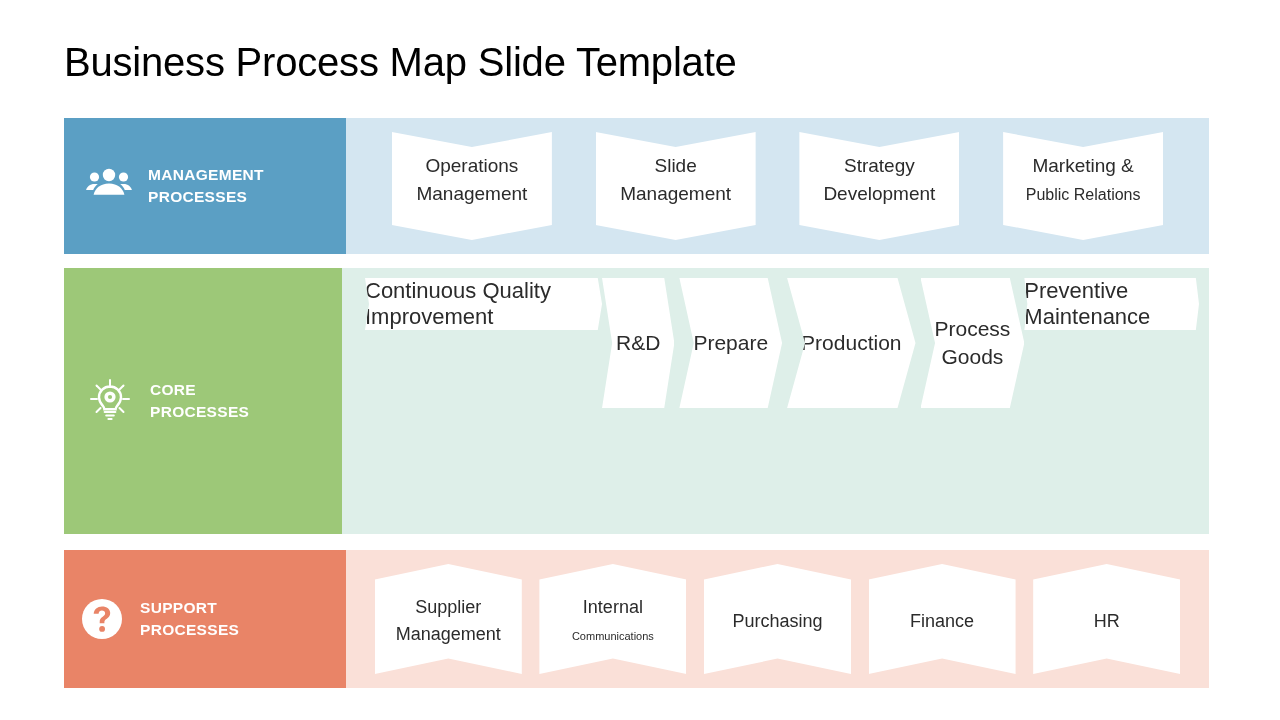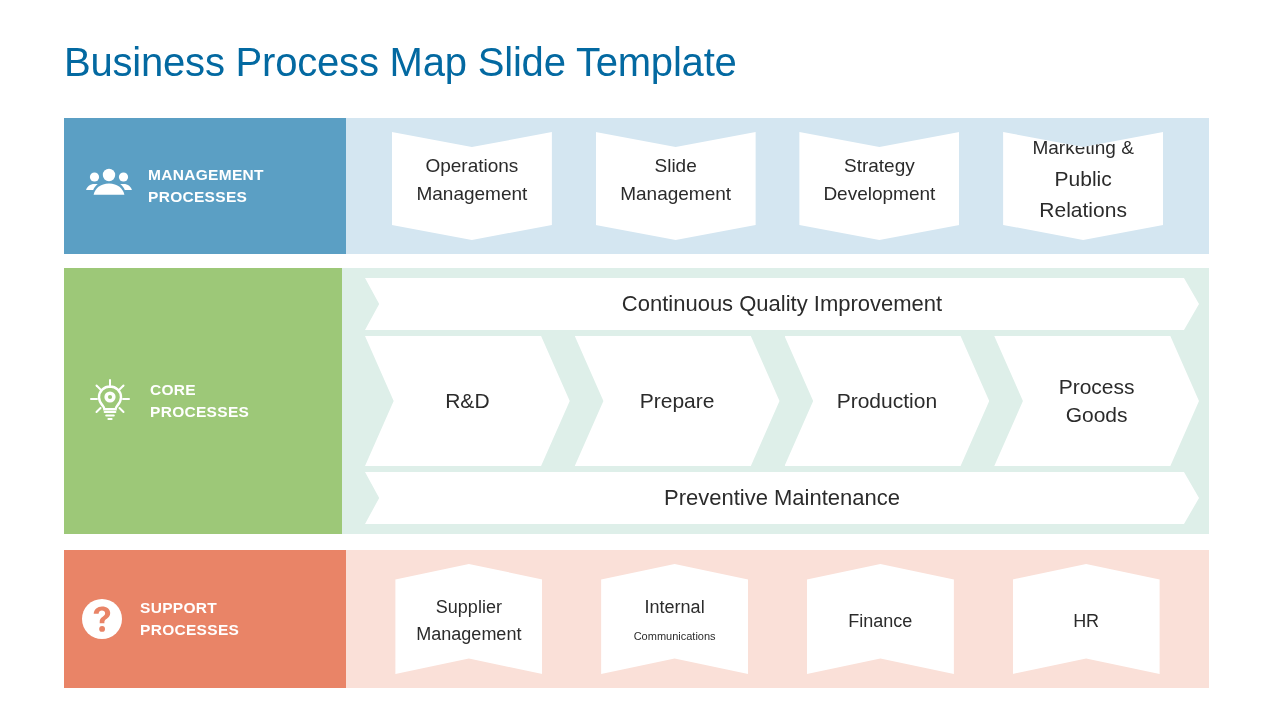--- a/index.html
+++ b/index.html
@@ -16,21 +16,21 @@
     position: relative;
   }
 
   
   .slide-title {
     position: absolute;
     left: 64px;
     top: 40px;
     font-size: 40px;
     font-weight: 400;
-    color: #0369a1;
+    color: #000000;
     letter-spacing: -0.2px;
     white-space: nowrap;
   }
 
   
   .band {
     position: absolute;
     display: flex;
     align-items: stretch;
   }
@@ -98,21 +98,21 @@
     box-sizing: border-box;
     padding: 0 10px 12px 10px;
     -webkit-clip-path: polygon(0% 0%, 50% 14%, 100% 0%, 100% 86%, 50% 100%, 0% 86%);
     clip-path: polygon(0% 0%, 50% 14%, 100% 0%, 100% 86%, 50% 100%, 0% 86%);
   }
   .chev-down .t {
     font-size: 19px;
     line-height: 1.5;
     color: #2b2b2b;
   }
-  .chev-down .t .sm { font-size: 21px; }
+  .chev-down .t .sm { font-size: 16px; }
 
   
   #band-core {
     left: 64px;
     top: 268px;
     width: 1145px;
     height: 266px;
   }
   #band-core .band-label {
     width: 278px;
@@ -121,21 +121,21 @@
   }
   #band-core .band-body {
     background: #DEEFE9;
   }
   .core-stack {
     position: absolute;
     inset: 0;
     padding: 10px 10px 10px 23px;
     box-sizing: border-box;
     display: flex;
-    flex-direction: column;
+    flex-direction: row;
     justify-content: space-between;
   }
   .wide-chev {
     height: 52px;
     background: #ffffff;
     display: flex;
     align-items: center;
     justify-content: center;
     -webkit-clip-path: polygon(0% 0%, 98.2% 0%, 100% 50%, 98.2% 100%, 0% 100%, 1.7% 50%);
     clip-path: polygon(0% 0%, 98.2% 0%, 100% 50%, 98.2% 100%, 0% 100%, 1.7% 50%);
@@ -380,23 +380,28 @@
         </span>
       </div>
 
       <div class="chev-up">
         <span class="t">
           <span>Internal</span><br>
           <span class="sm">Communications</span>
         </span>
       </div>
 
-
       <div class="chev-up">
         <span class="t">
+          <span>Purchasing</span>
+        </span>
+      </div>
+
+      <div class="chev-up">
+        <span class="t">
           <span>Finance</span>
         </span>
       </div>
 
       <div class="chev-up">
         <span class="t">
           <span>HR</span>
         </span>
       </div>
 

